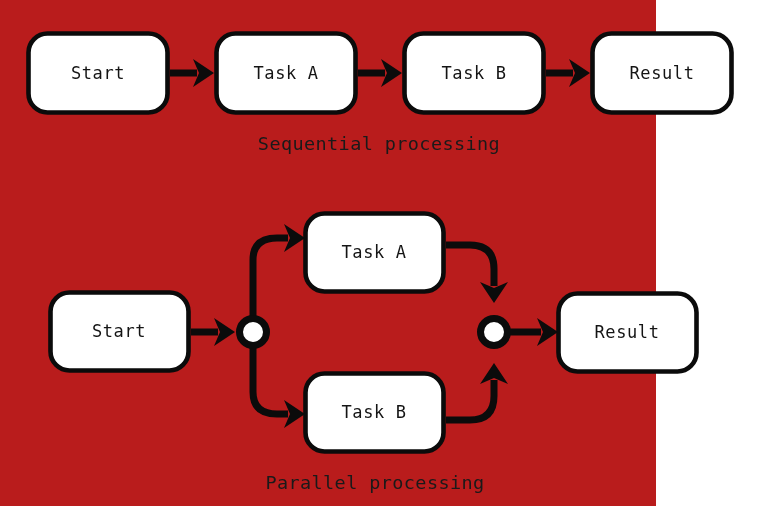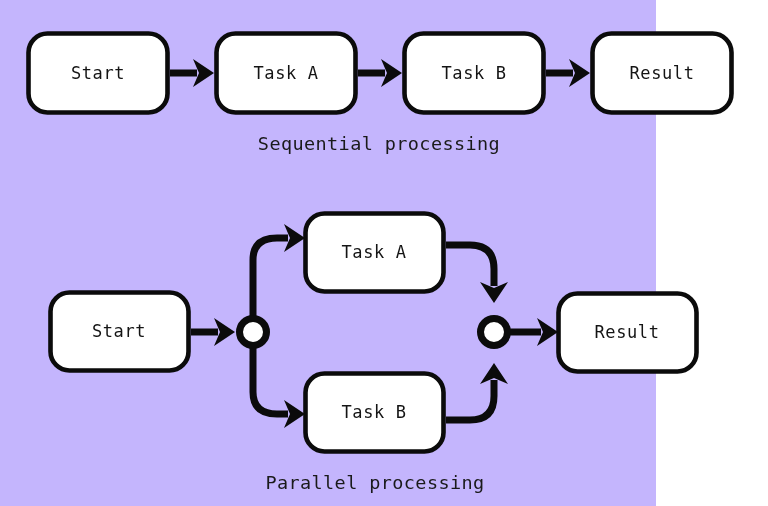--- a/index.html
+++ b/index.html
@@ -11,21 +11,21 @@
   body {
     width: 768px;
     height: 506px;
     overflow: hidden;
     font-family: "DejaVu Sans Mono", monospace;
   }
   #diagram-root {
     position: relative;
     width: 656px;
     height: 506px;
-    background: #c4b5fd;
+    background: #b91c1c;
   }
   svg.canvas {
     display: block;
     width: 768px;
     height: 506px;
   }
   .node-shape {
     fill: #ffffff;
     stroke: #0b0b0b;
     stroke-width: 4.6;

